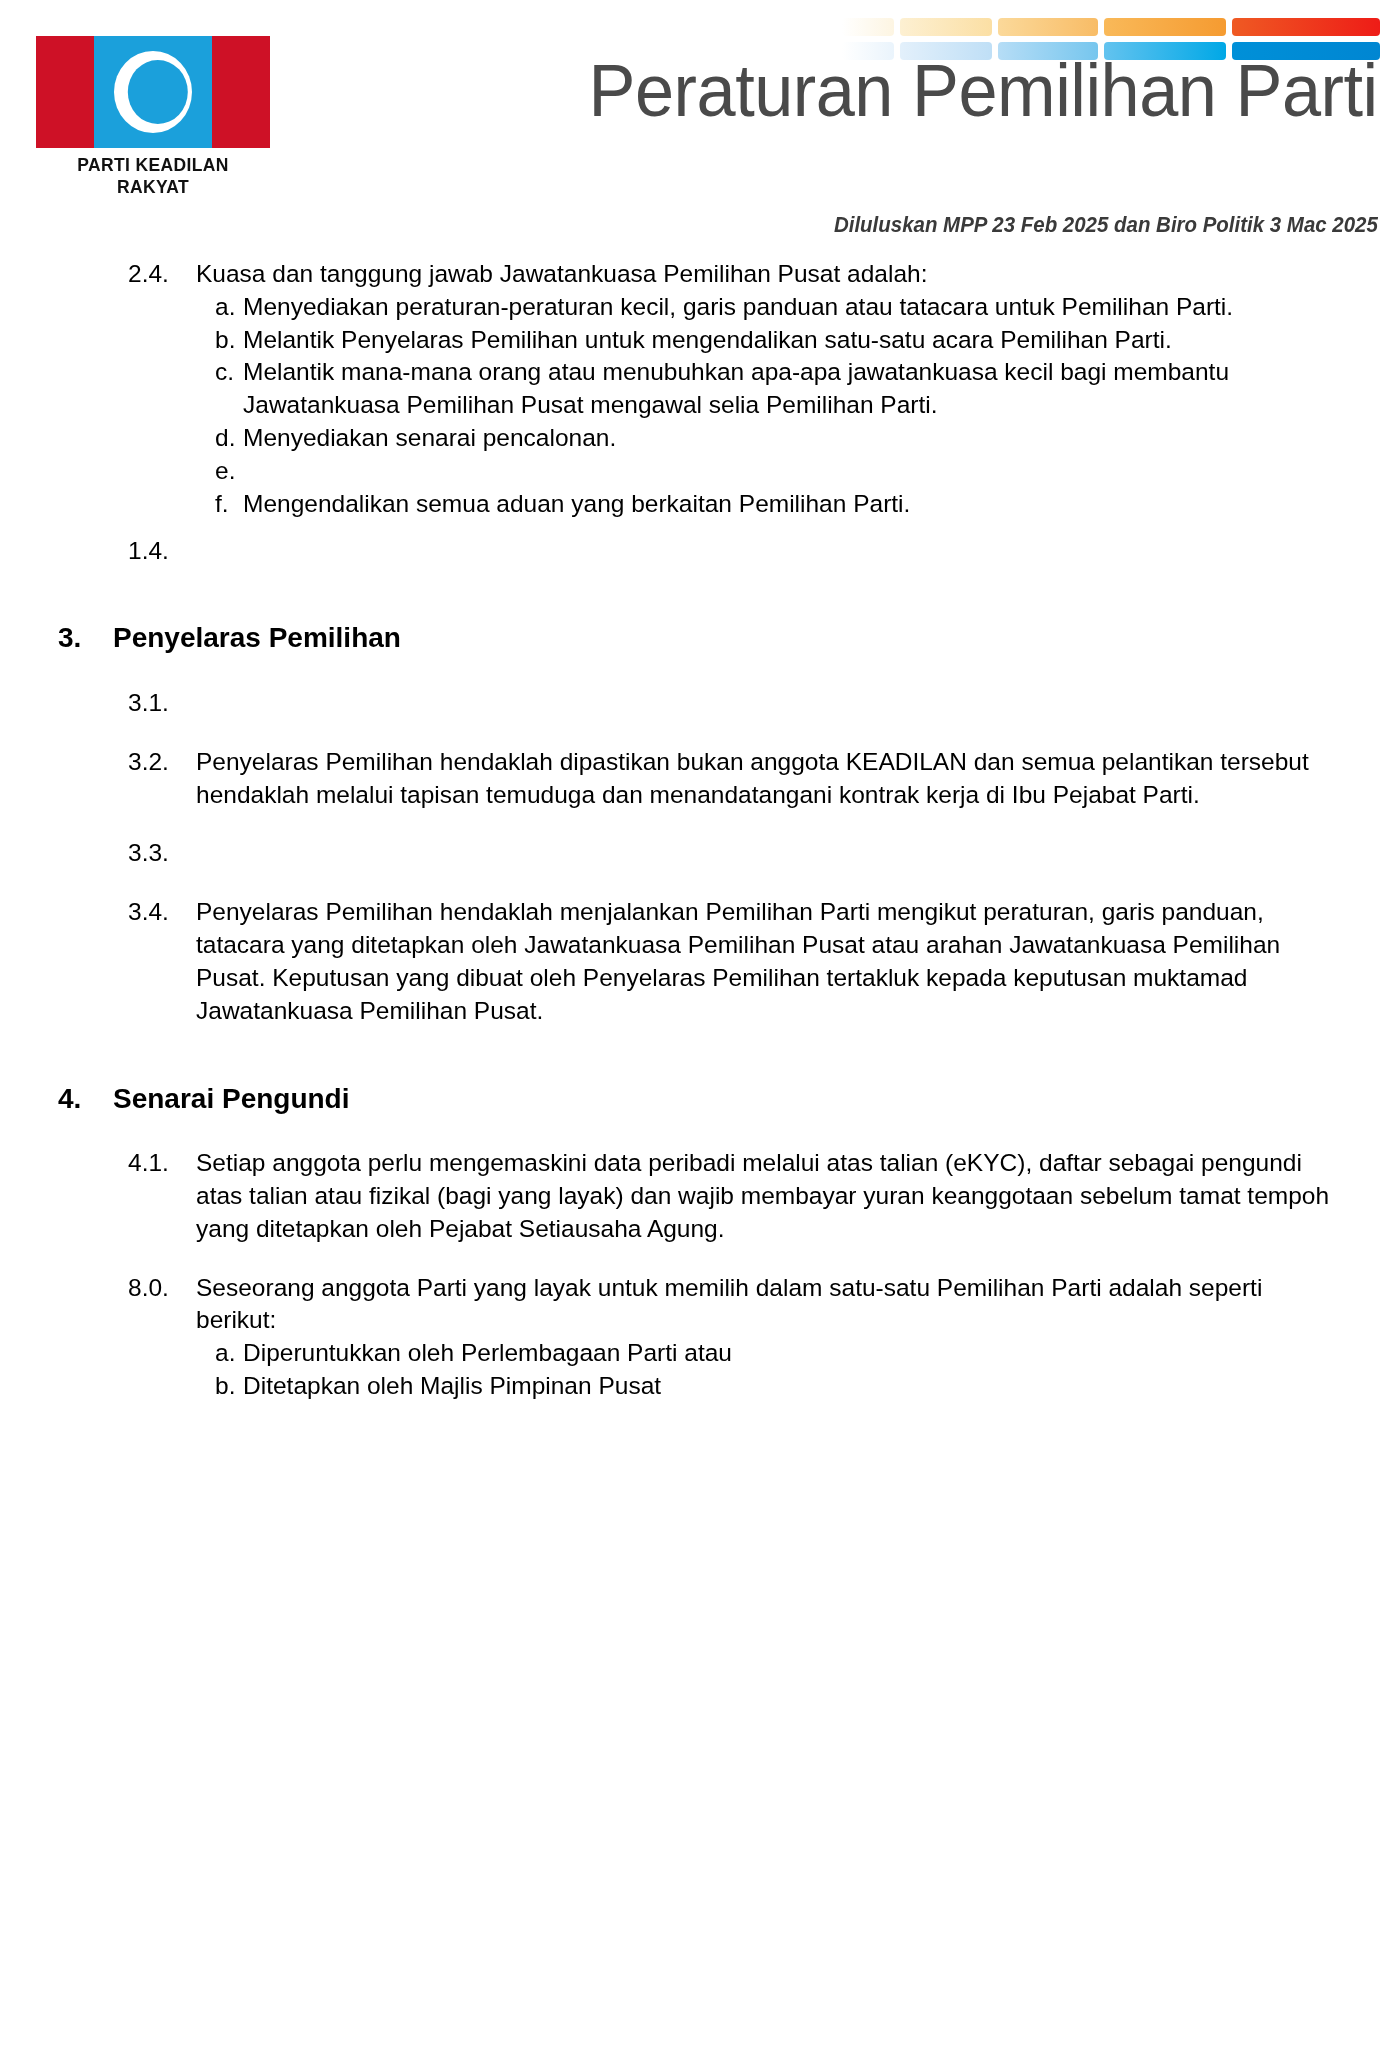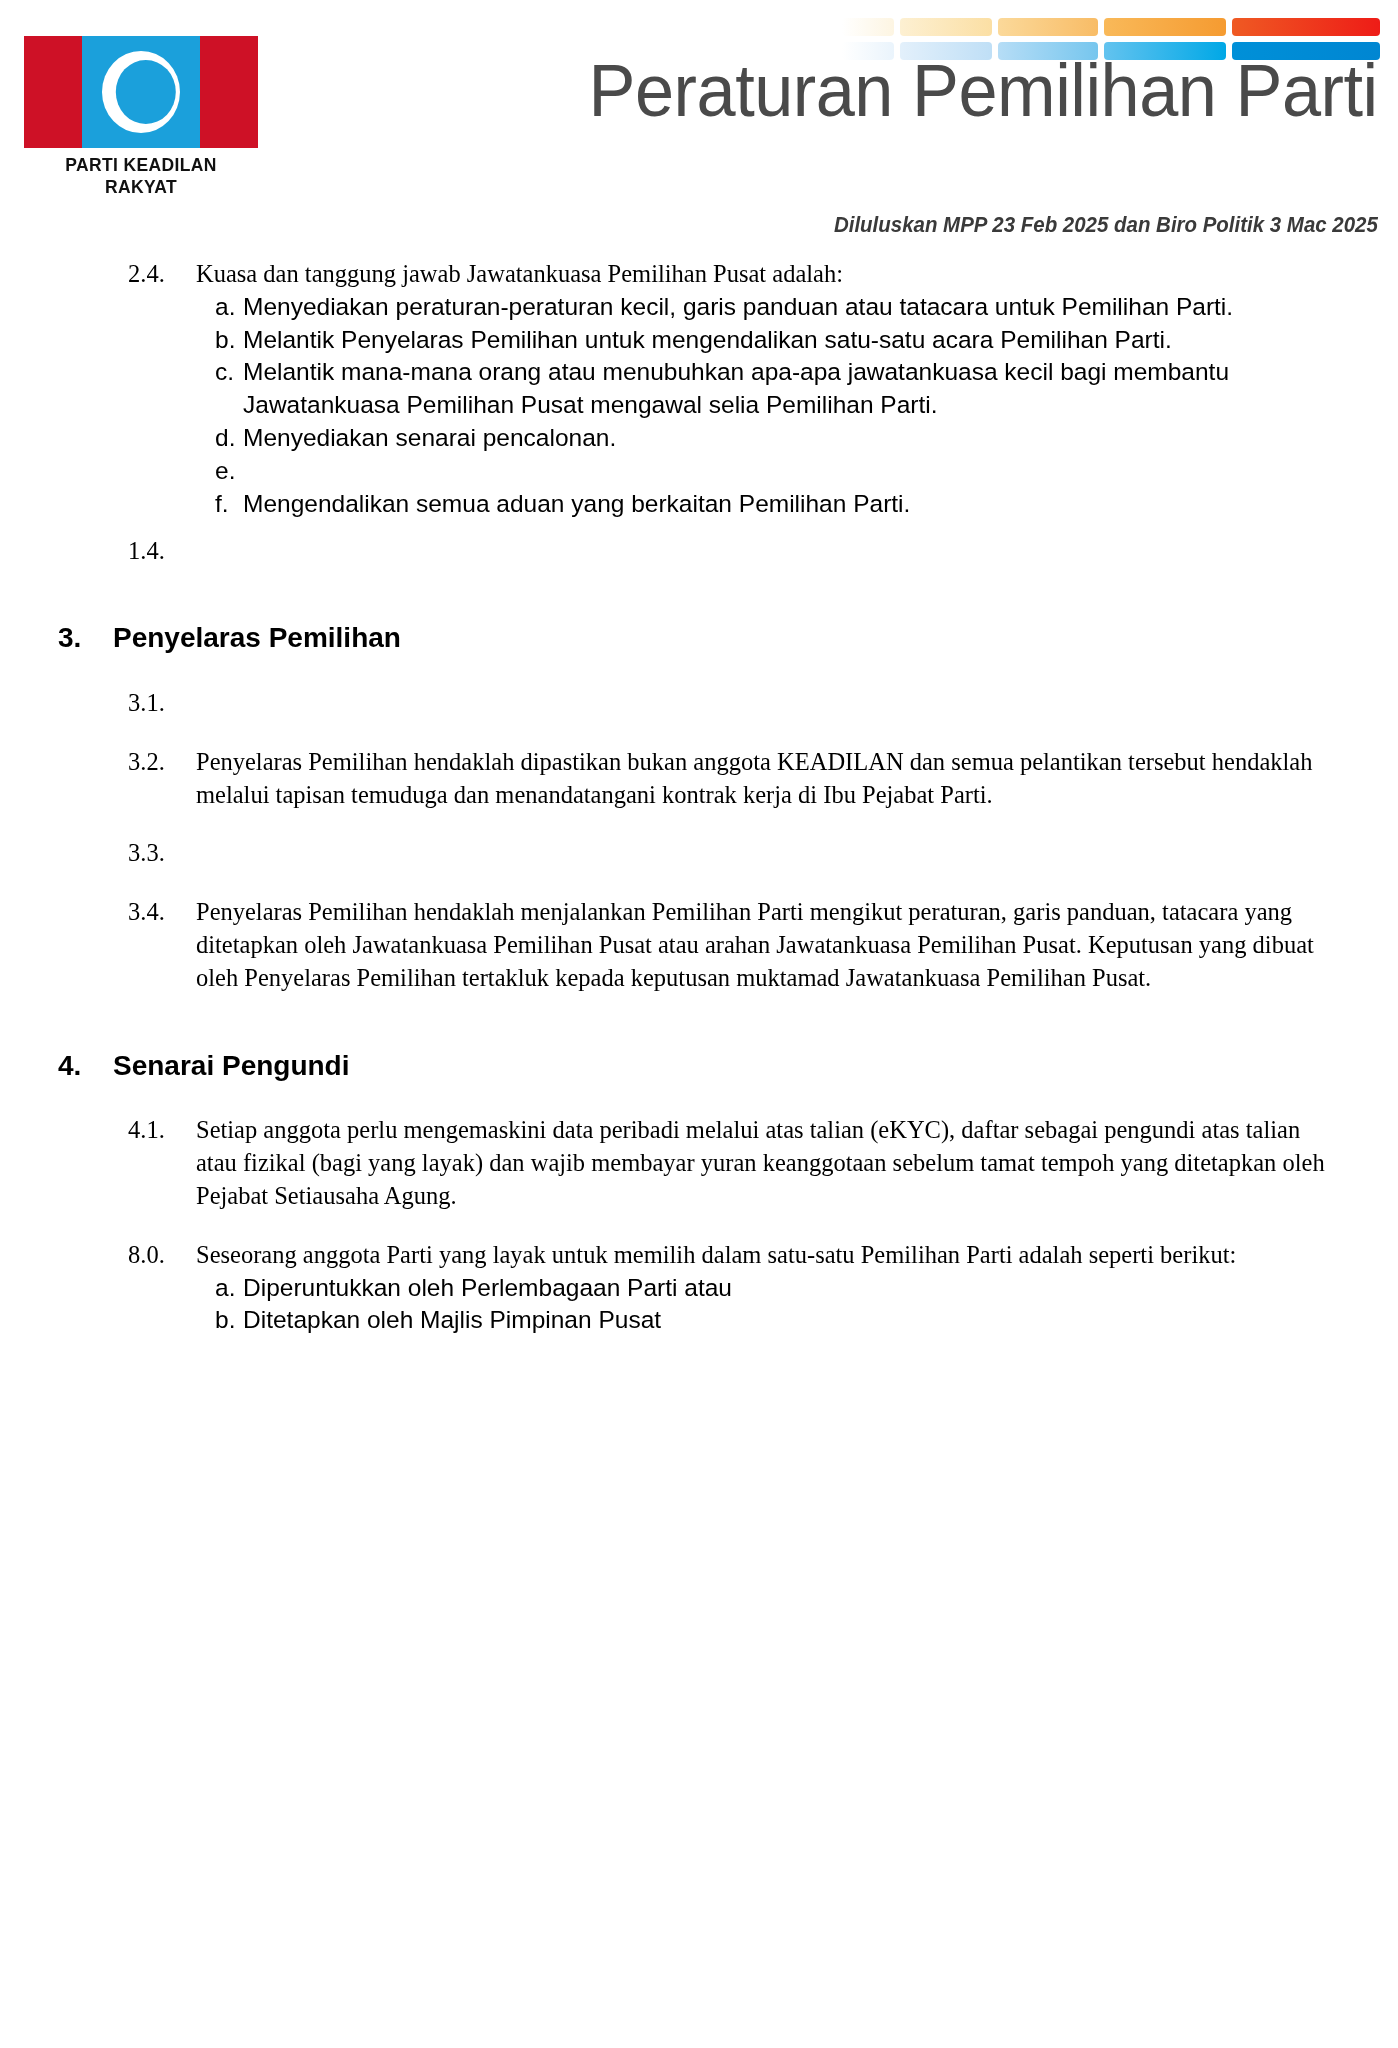--- a/index.html
+++ b/index.html
@@ -13,21 +13,21 @@
 
   
   .header {
     position:relative;
     width:1398px;
     height:258px;
   }
 
   .logo {
     position:absolute;
-    left:24px; top:36px;
+    left:36px; top:36px;
     width:276px;
   }
   .logo-flag {
     position:relative;
     width:234px; height:112px;
     background:#CE1126;
     display:flex;
   }
   .flag-center {
     position:absolute;
@@ -127,21 +127,20 @@
     position:relative;
     padding:0 60px 0 0;
     font-size:24.5px;
     line-height:1.34;
     color:#000;
   }
 
   .num-item {
     display:flex;
     margin-bottom:0;
-    font-family:Liberation Serif, serif;
   }
   .num-item > .num {
     flex:0 0 auto;
     text-align:left;
   }
   .num-item > .body { flex:1 1 auto; }
 
   
   .lvl1 { padding-left:128px; }
   .lvl1 > .num { width:68px; }

